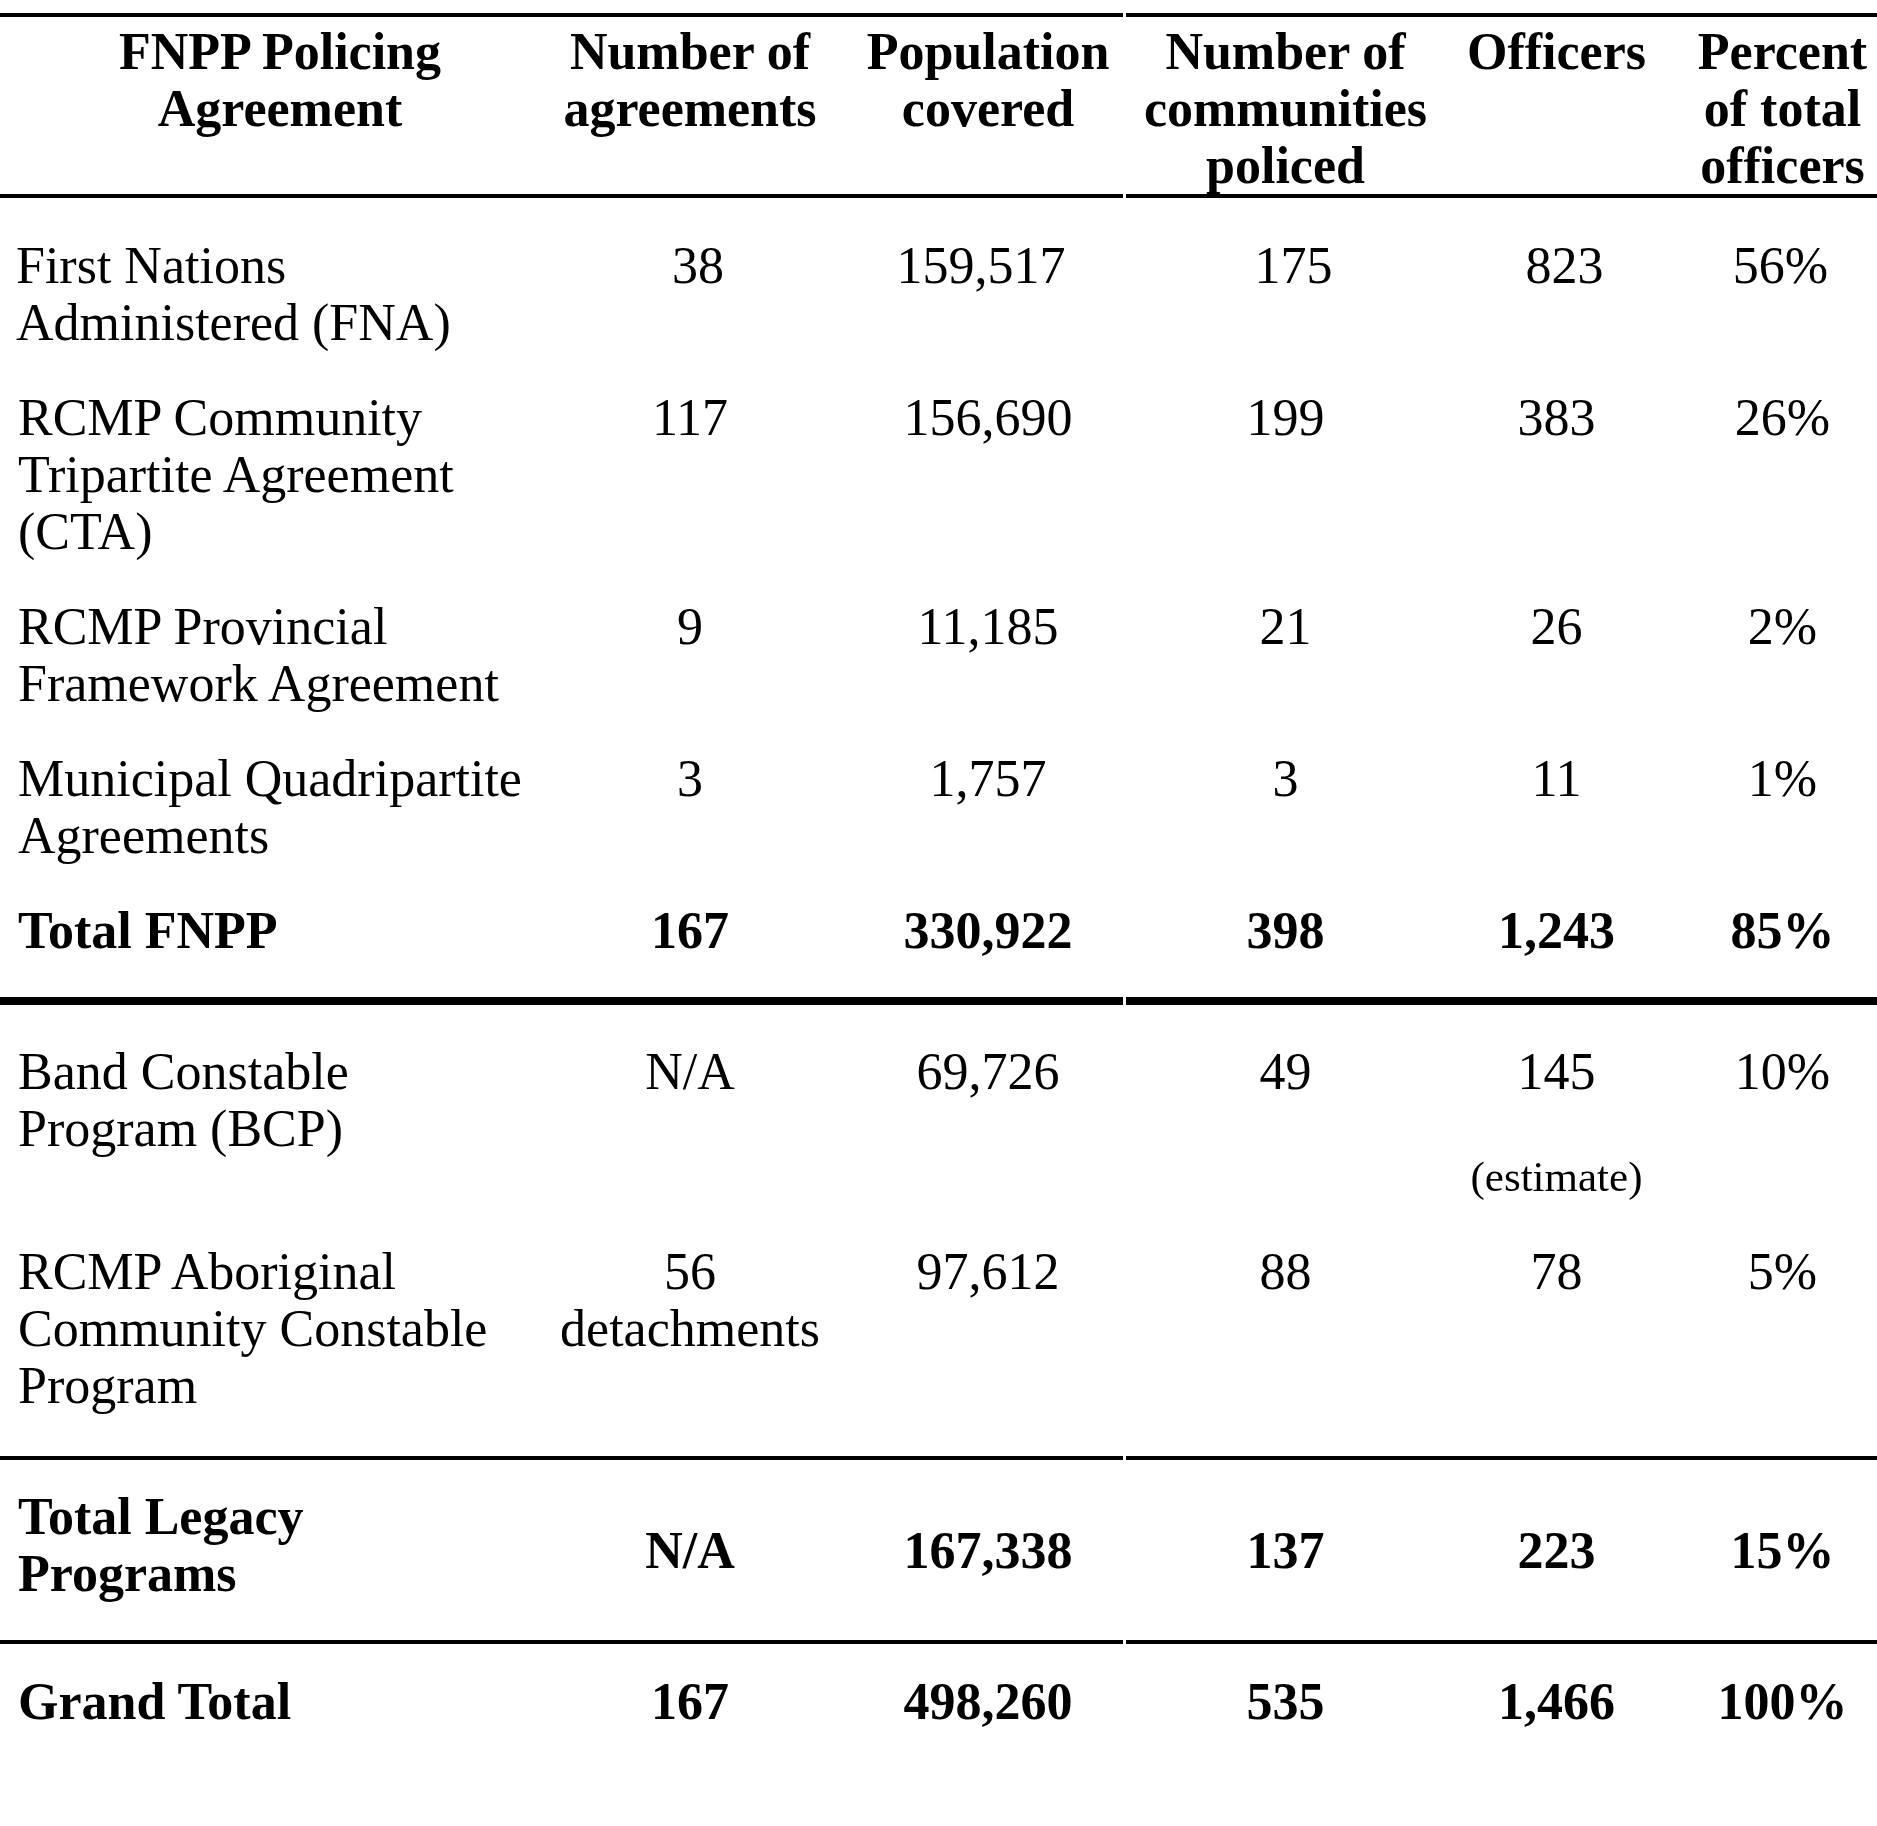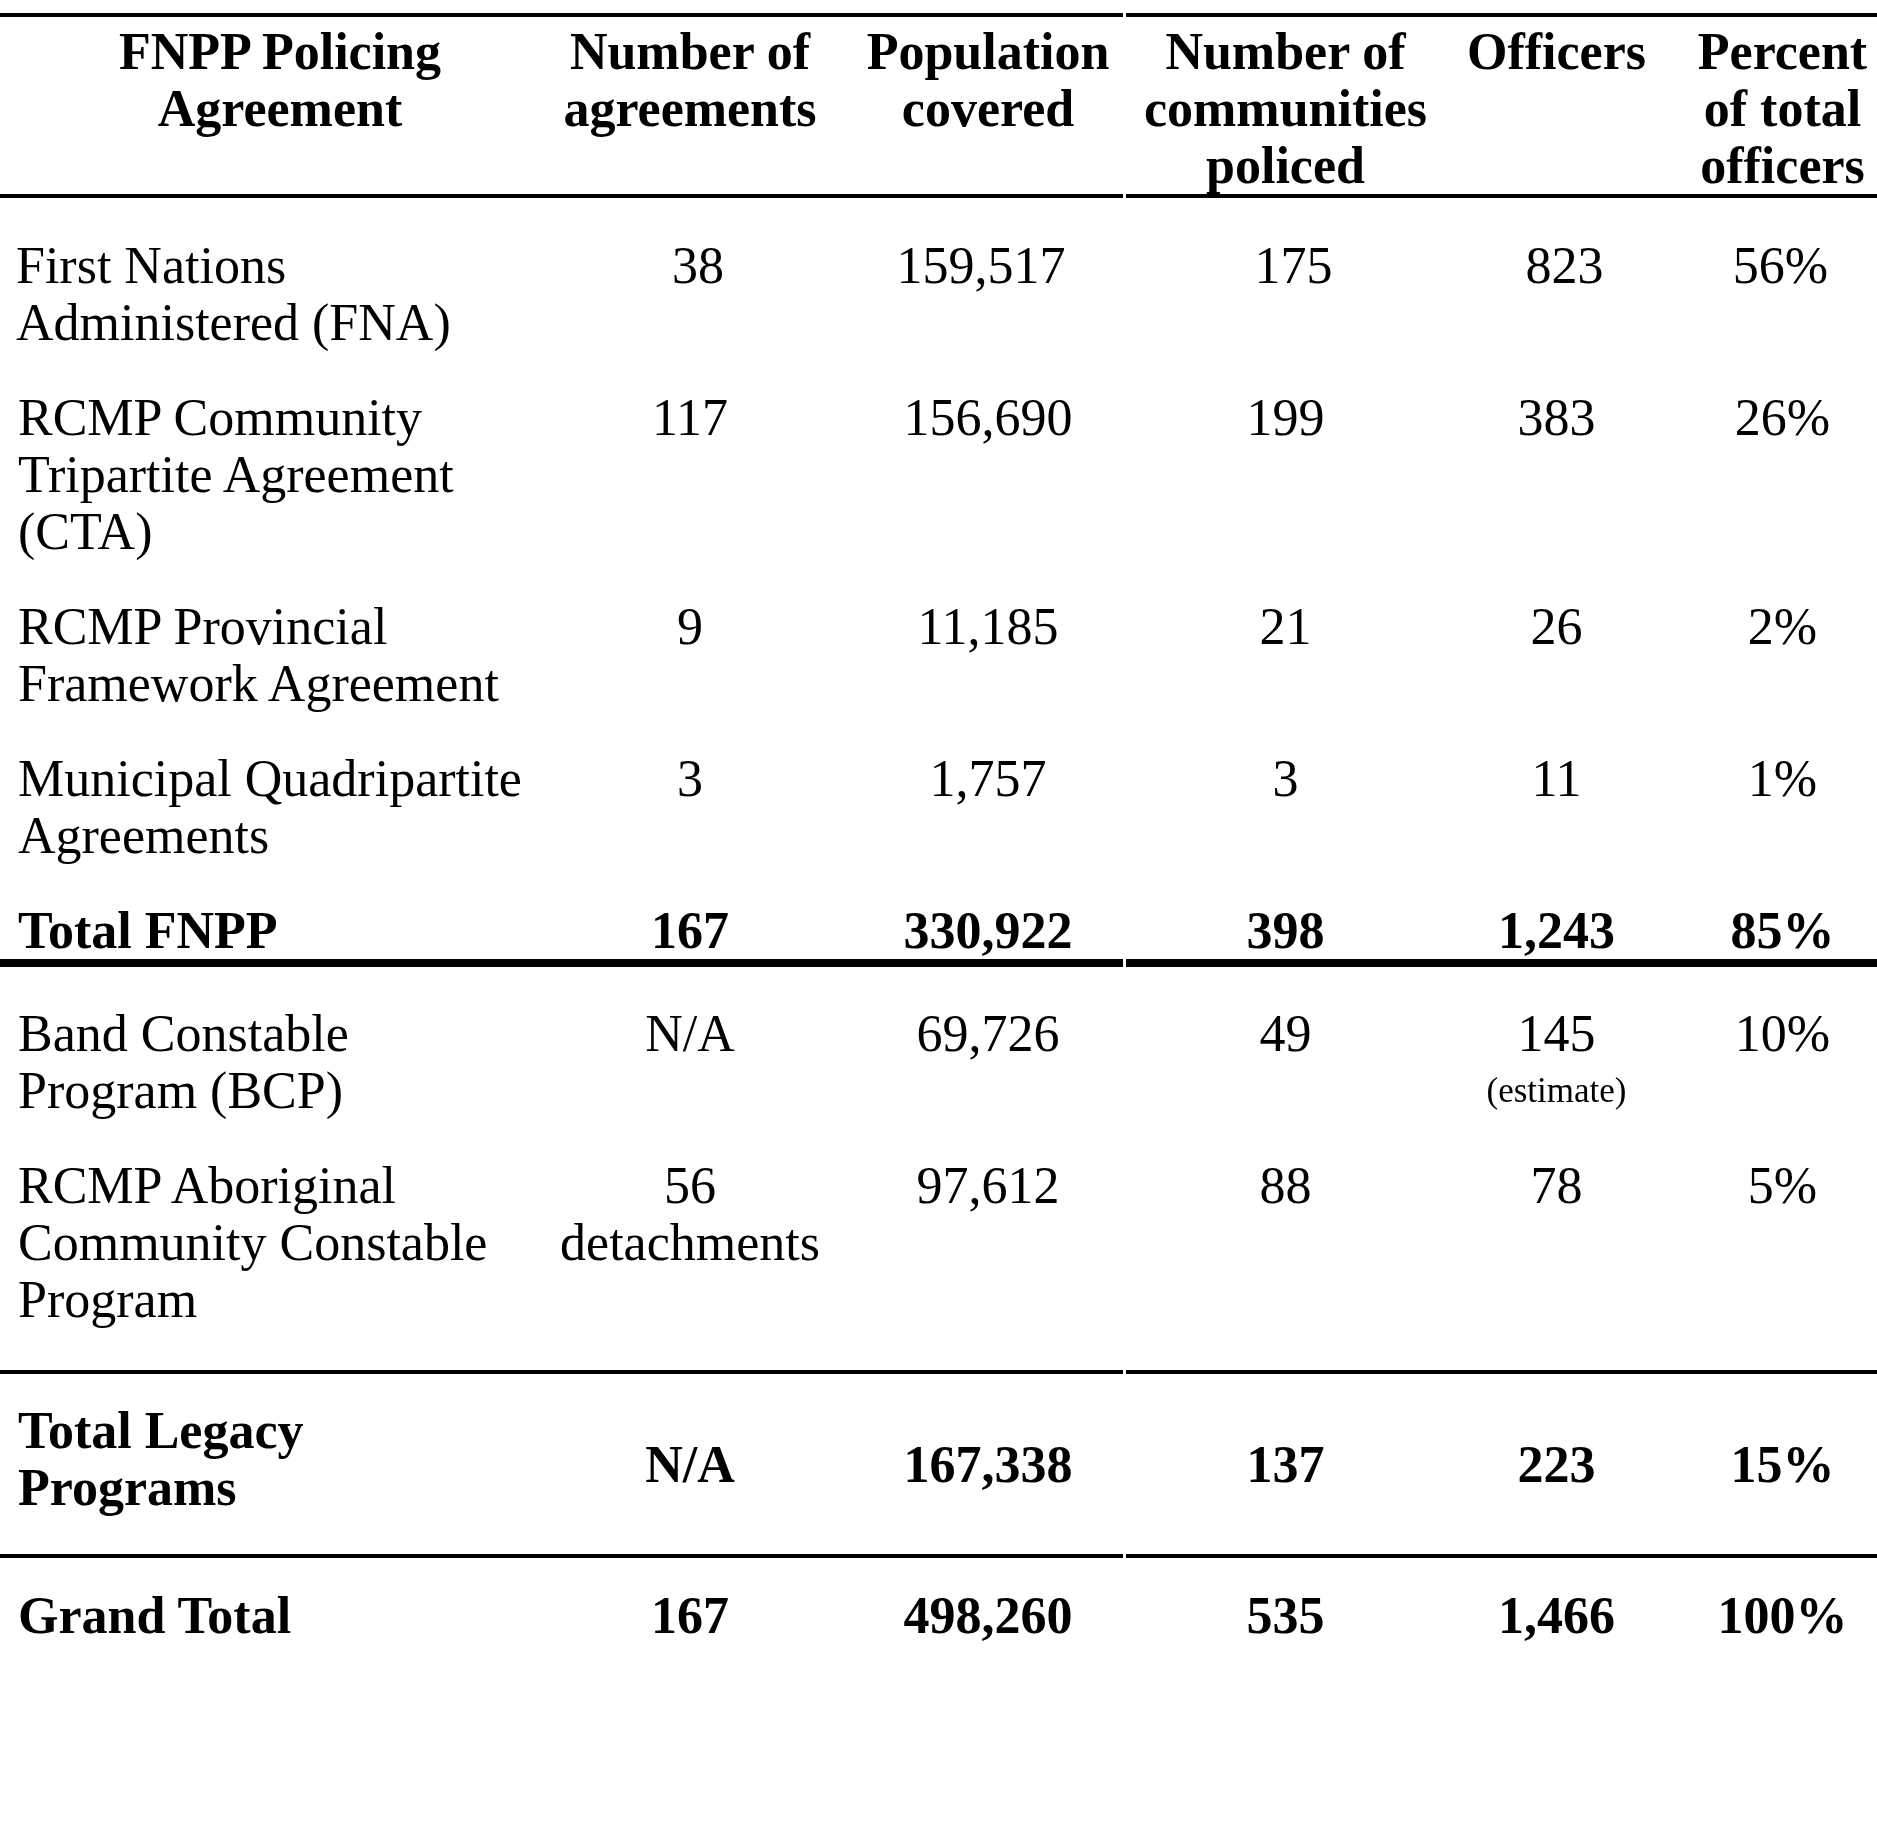--- a/index.html
+++ b/index.html
@@ -39,32 +39,33 @@
     font-weight: bold;
     padding-top: 6px;
     height: 175px;
     box-sizing: border-box;
   }
   tr.rule-row td { padding: 0; line-height: 0; height: 4px; }
   .rule-seg { height: 4px; background: #000; }
   td.rule-left .rule-seg { margin-right: 3px; }
 
   tr.r1 td { padding-top: 39px; padding-left: 16px; }
-  tr.r5 td { padding-top: 38px; }
+  tr.r5 td { padding-top: 38px; padding-bottom: 38px; }
   tr.section-row td { padding-top: 41px; padding-bottom: 38px; }
   tr.r7 td { padding-top: 38px; padding-bottom: 42px; }
   tr.r8 td { padding-top: 28px; padding-bottom: 38px; }
   tr.r8 td.mid { vertical-align: middle; padding-top: 0; padding-bottom: 0; }
   tr.r9 td { padding-top: 29px; }
 
   .bold { font-weight: bold; }
   .note {
     display: block;
-    font-size: 35px;
+    font-size: 43px;
     line-height: 57px;
+    margin-top: 48px;
   }
 </style>
 </head>
 <body>
 
 <table class="fnpp">
   <colgroup>
     <col style="width:560px">
       <col style="width:260px">
       <col style="width:306px">

